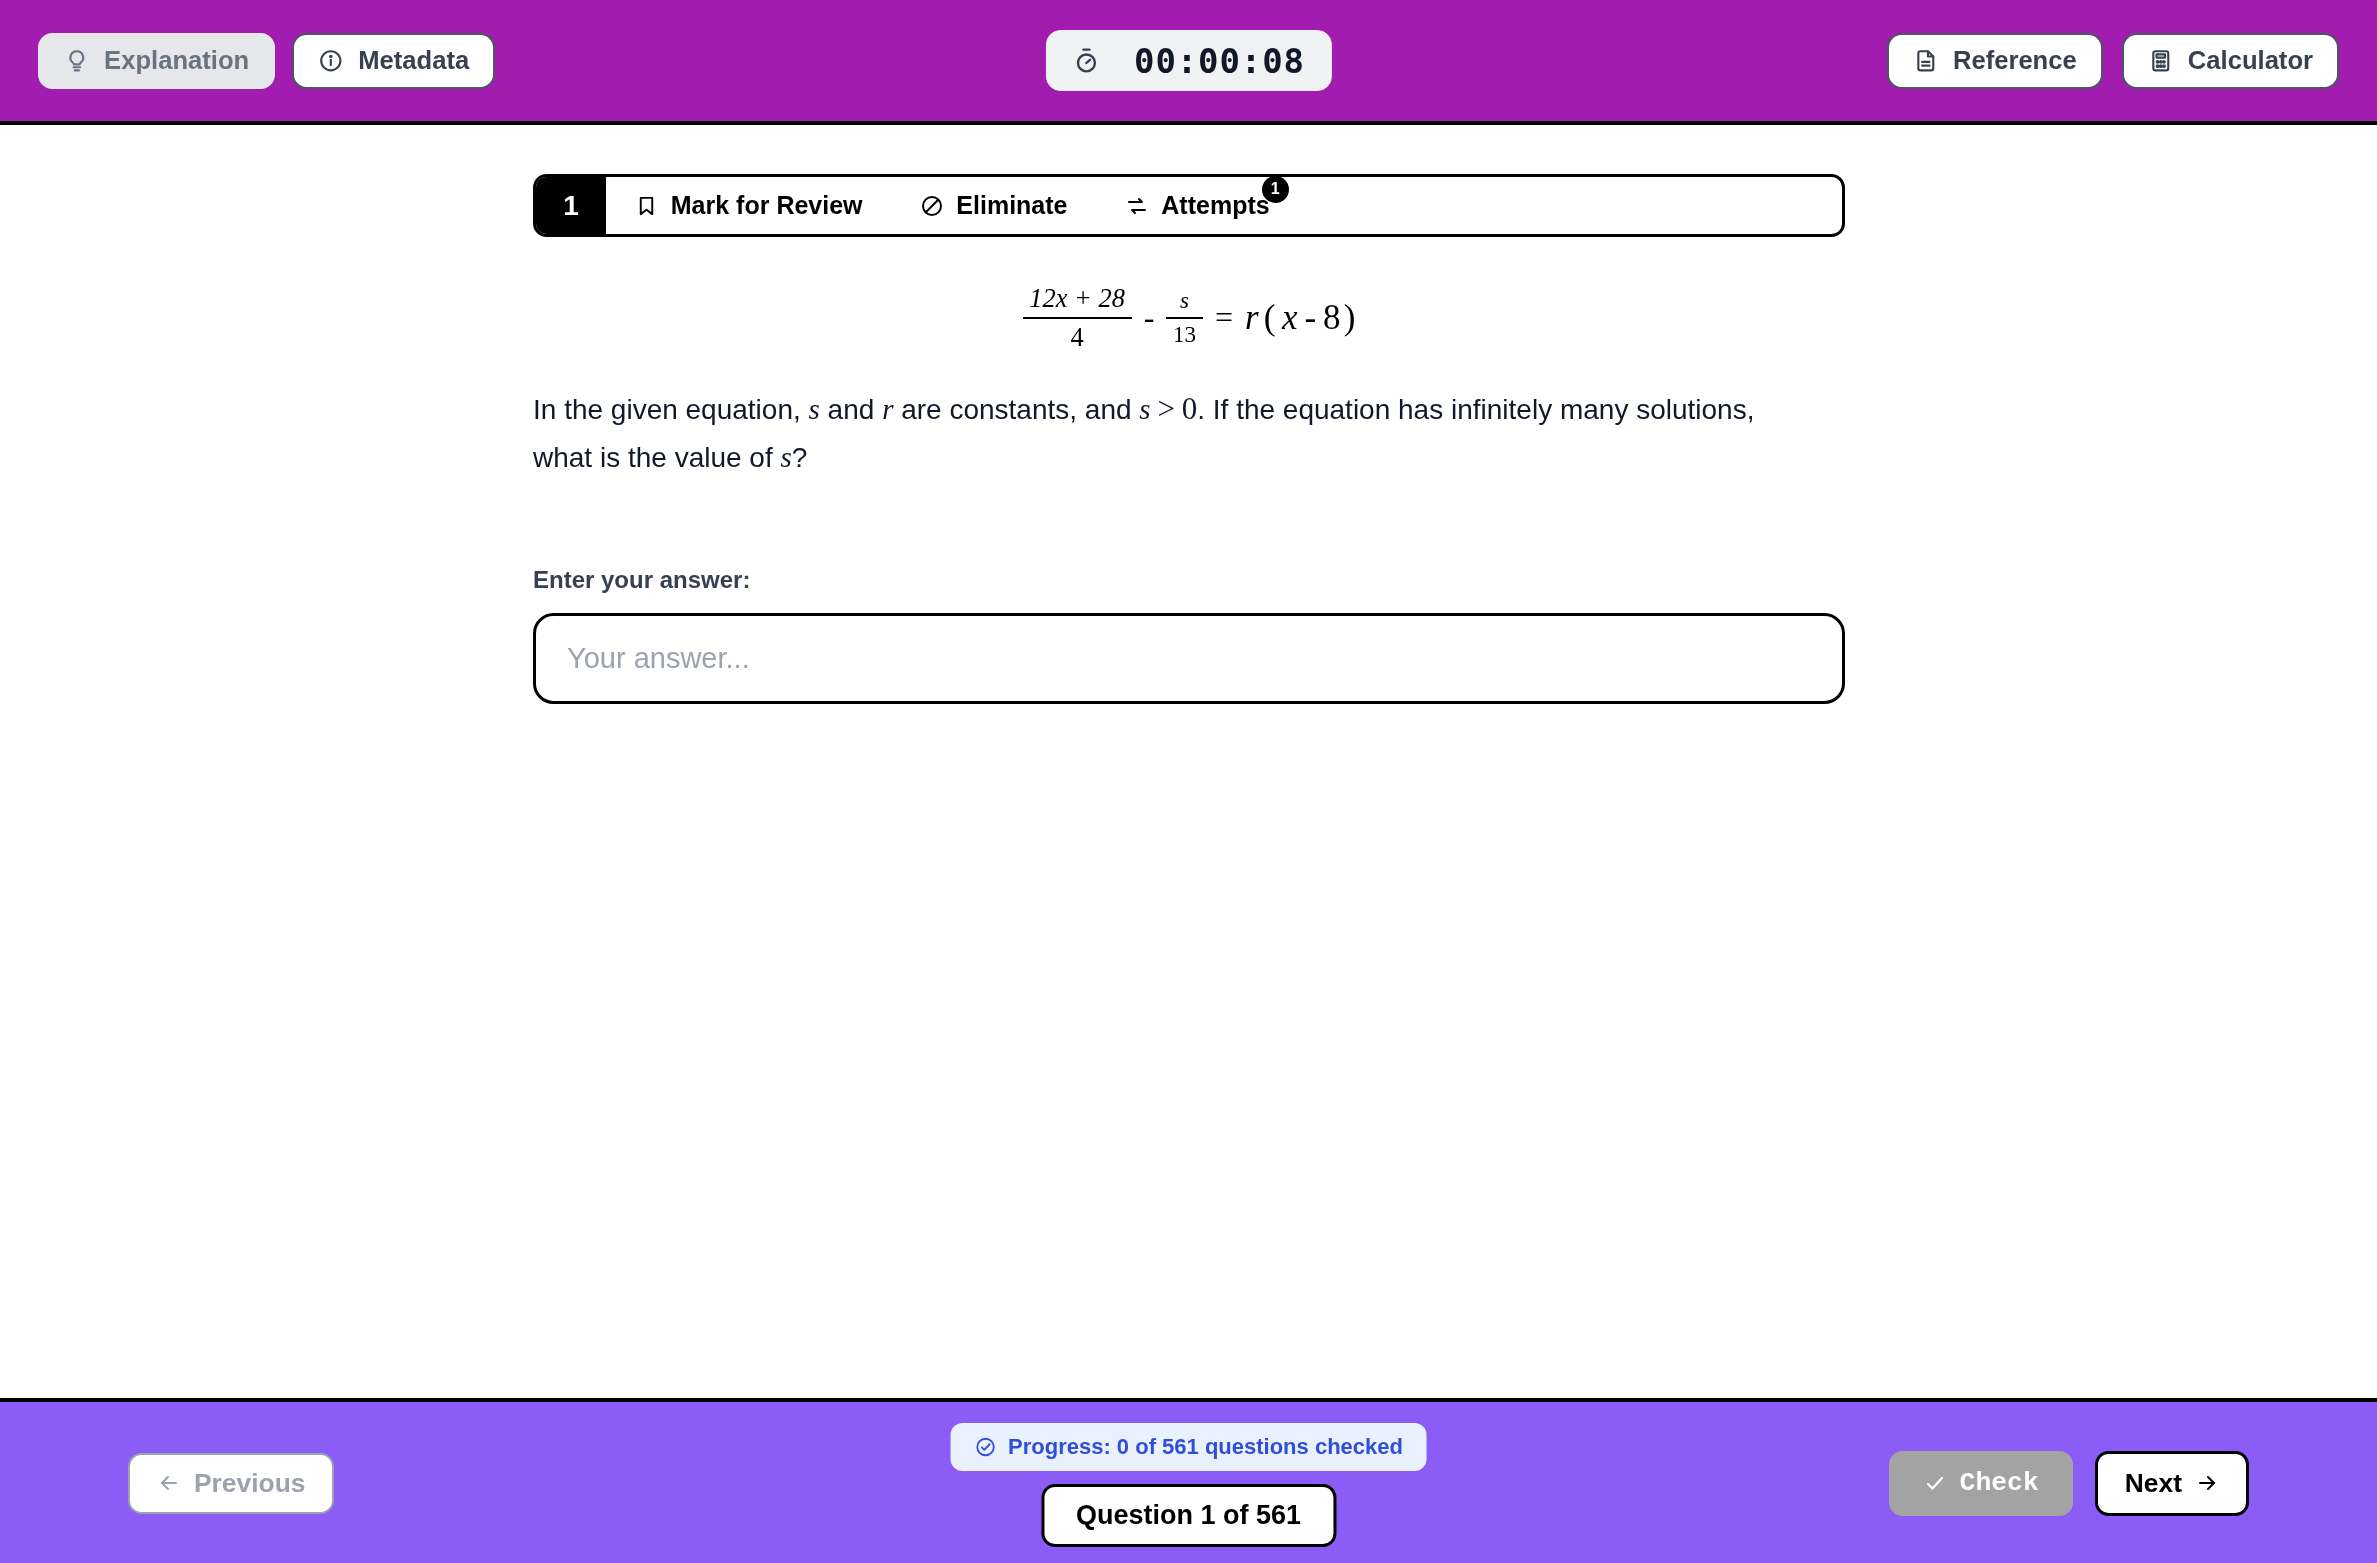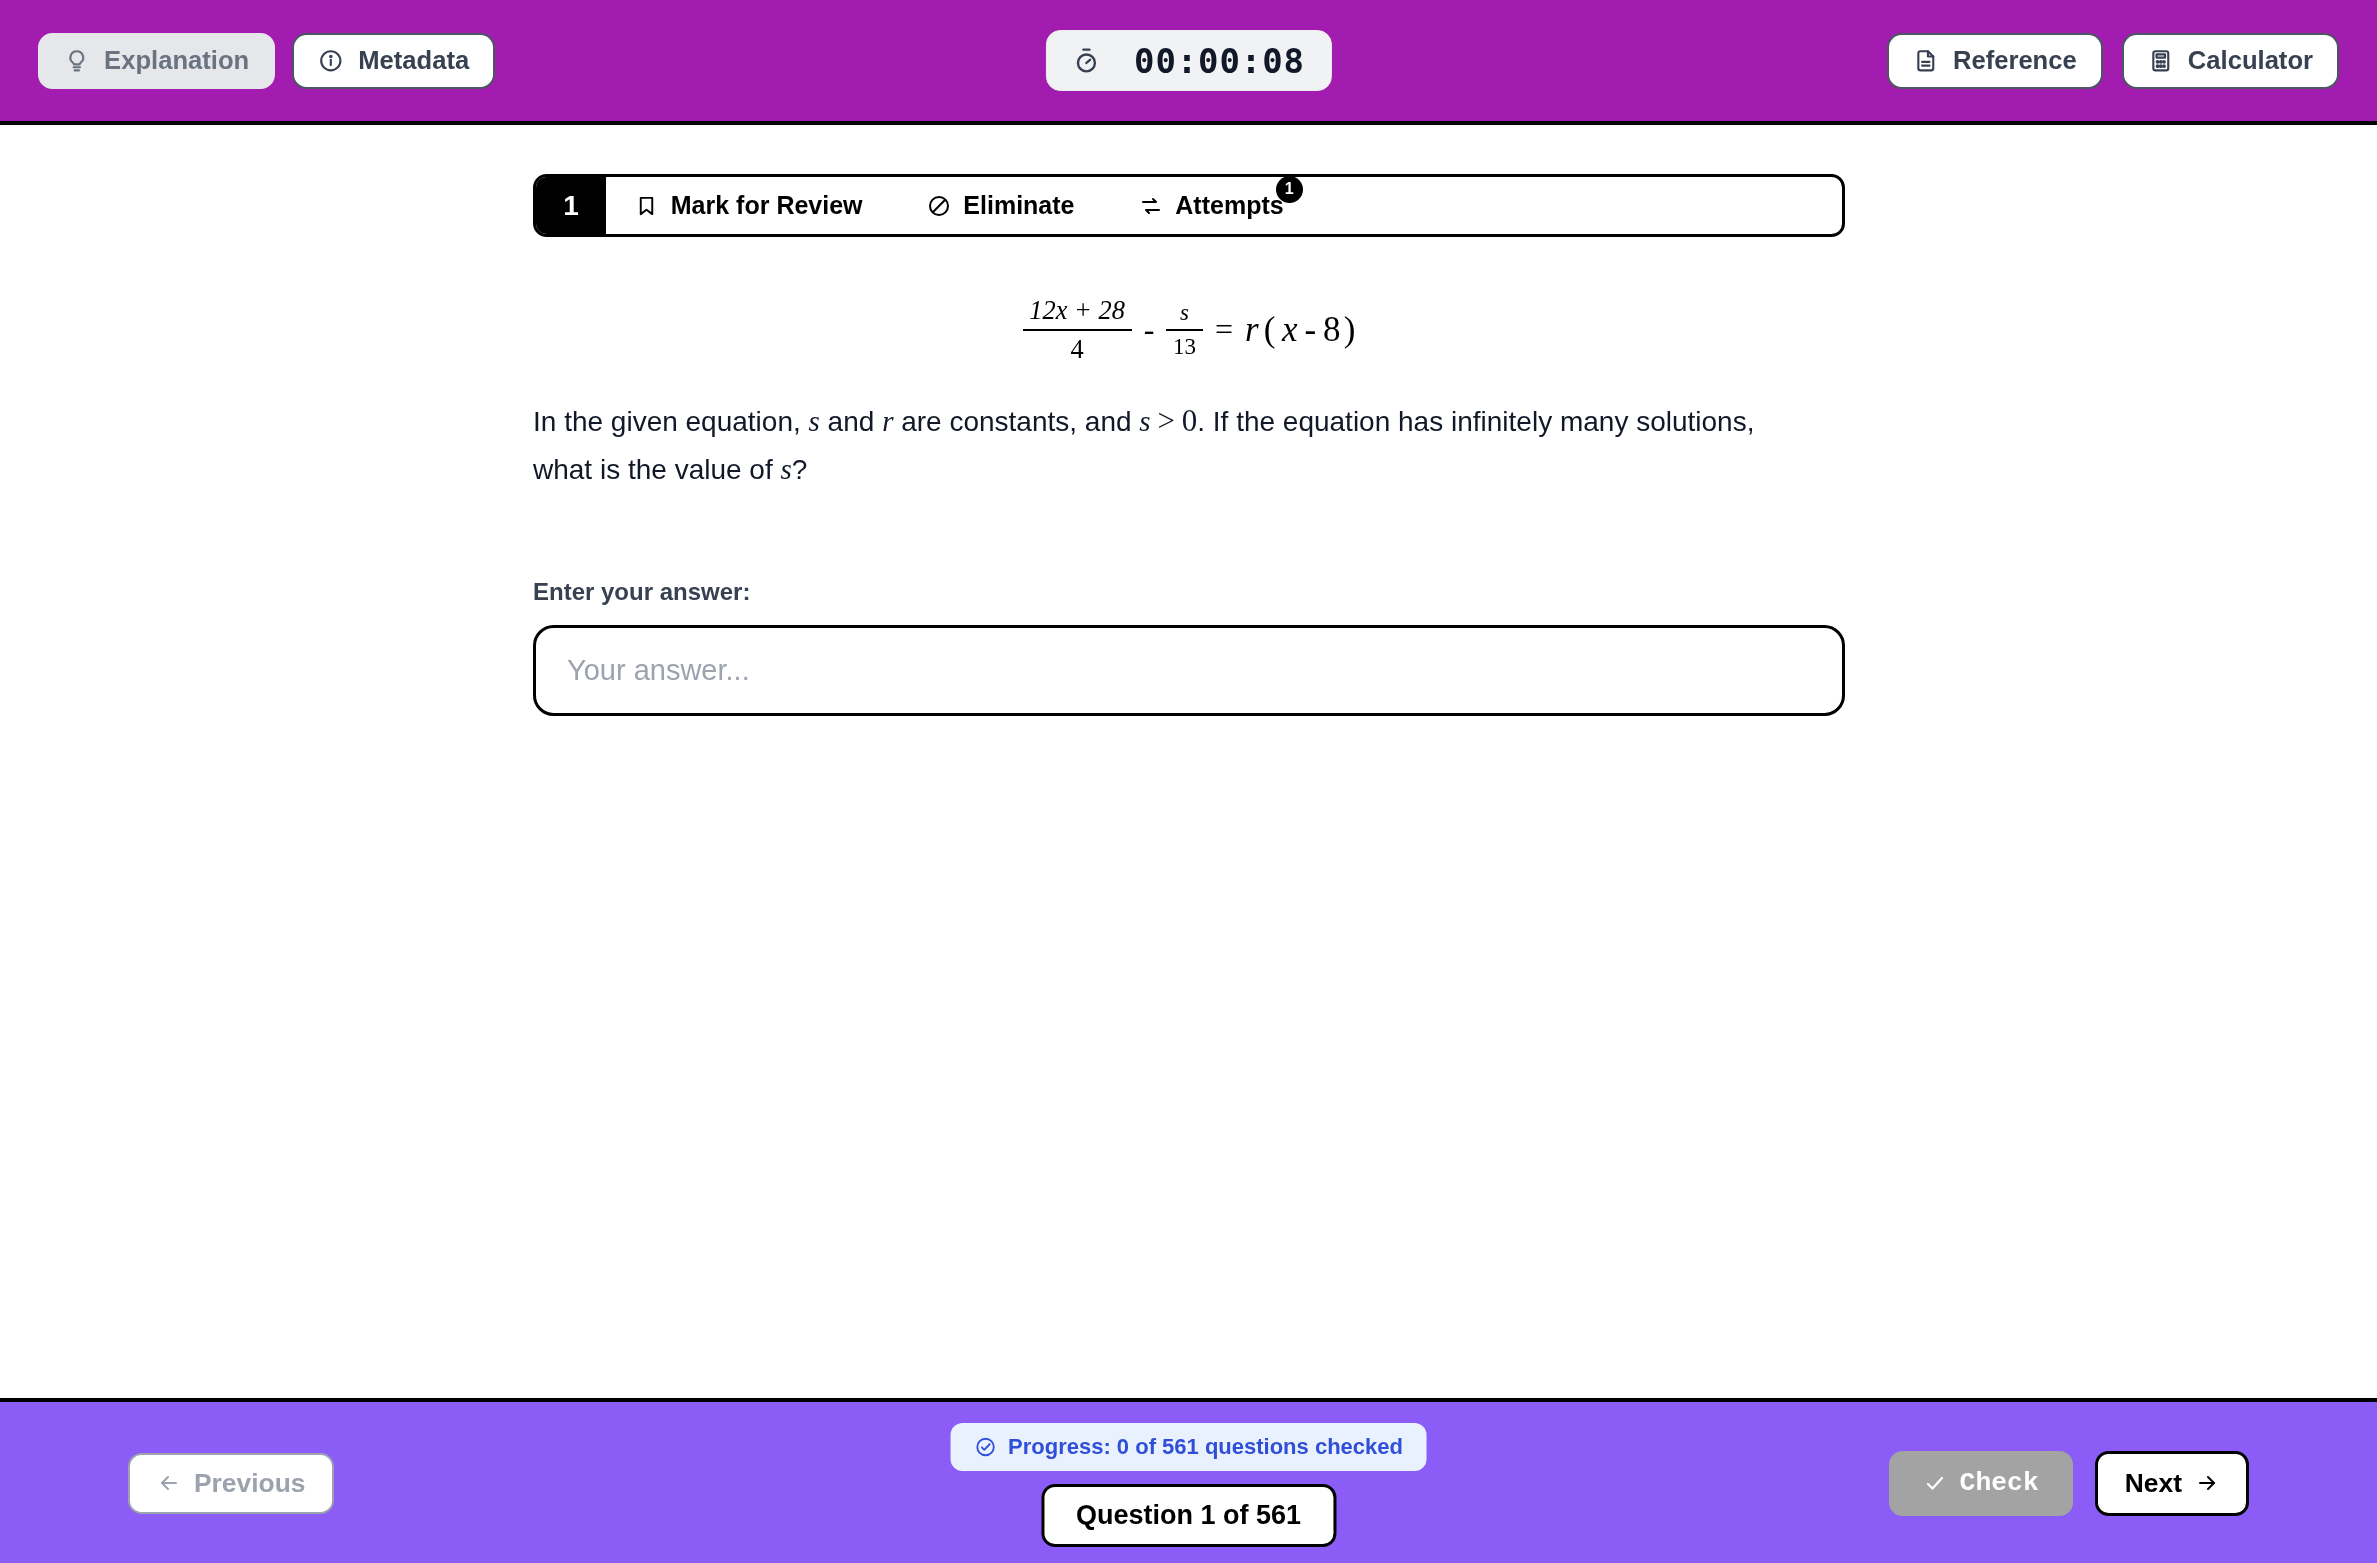--- a/index.html
+++ b/index.html
@@ -83,21 +83,21 @@
     background: #fff;
   }
   .qnum {
     width: 70px;
     background: #000;
     color: #fff;
     font-size: 28px;
     font-weight: 700;
     display: flex; align-items: center; justify-content: center;
   }
-  .qtools { display: flex; align-items: center; gap: 15px; padding-left: 29px; }
+  .qtools { display: flex; align-items: center; gap: 8px; padding-left: 29px; }
   .qtool {
     display: inline-flex; align-items: center; gap: 12.8px;
     font-size: 25px; font-weight: 700; color: #000;
     cursor: pointer;
     margin-right: 49px;
     position: relative;
     white-space: nowrap;
   }
   .badge {
     position: absolute;
@@ -107,21 +107,21 @@
     border-radius: 50%;
     background: #000;
     color: #fff;
     font-size: 16px;
     font-weight: 700;
     display: flex; align-items: center; justify-content: center;
   }
 
   
   .equation {
-    margin-top: 58px;
+    margin-top: 46px;
     display: flex;
     justify-content: center;
     align-items: center;
     font-family: "Liberation Serif", serif;
     color: #000;
   }
   .eq-inner { display: flex; align-items: center; gap: 0; }
   .frac { display: inline-flex; flex-direction: column; align-items: center; justify-content: center; }
   .frac .num { font-size: 26.4px; padding: 0 6.8px 2.6px 6.8px; font-style: italic; }
   .frac .den { font-size: 26.4px; padding: 2.6px 6.8px 0 6.8px; }

